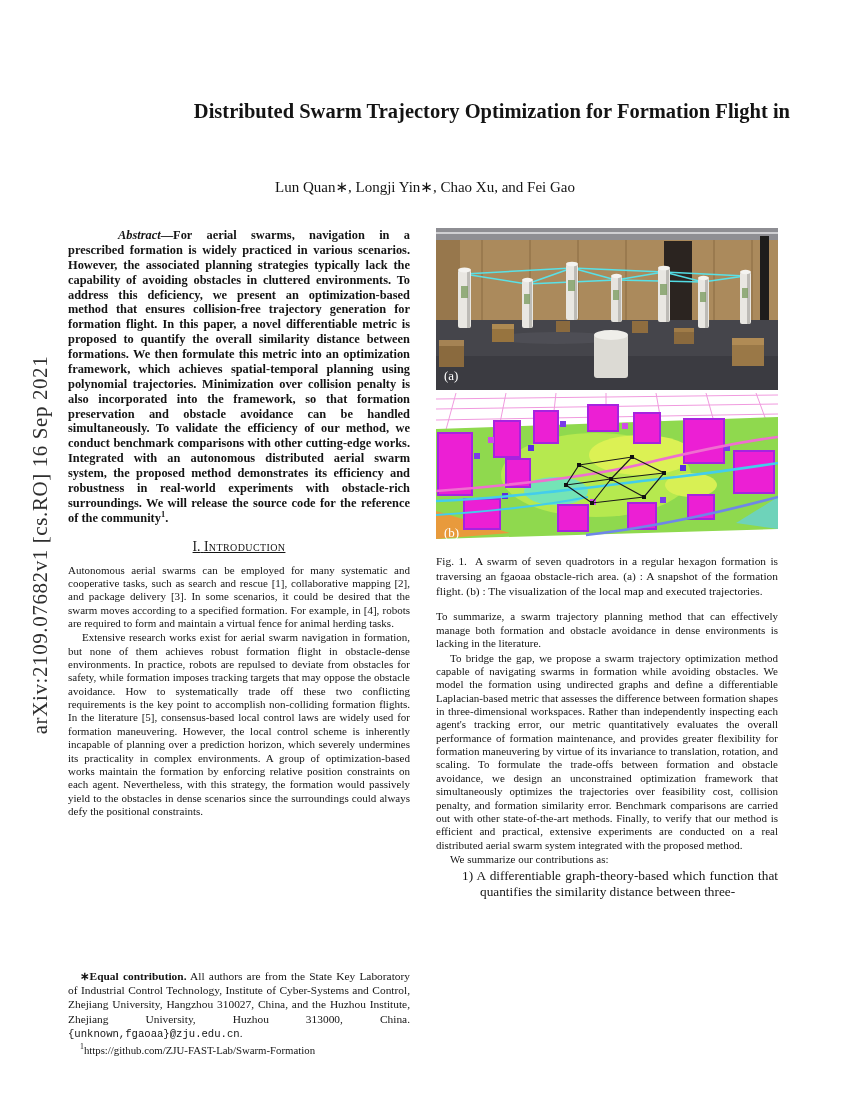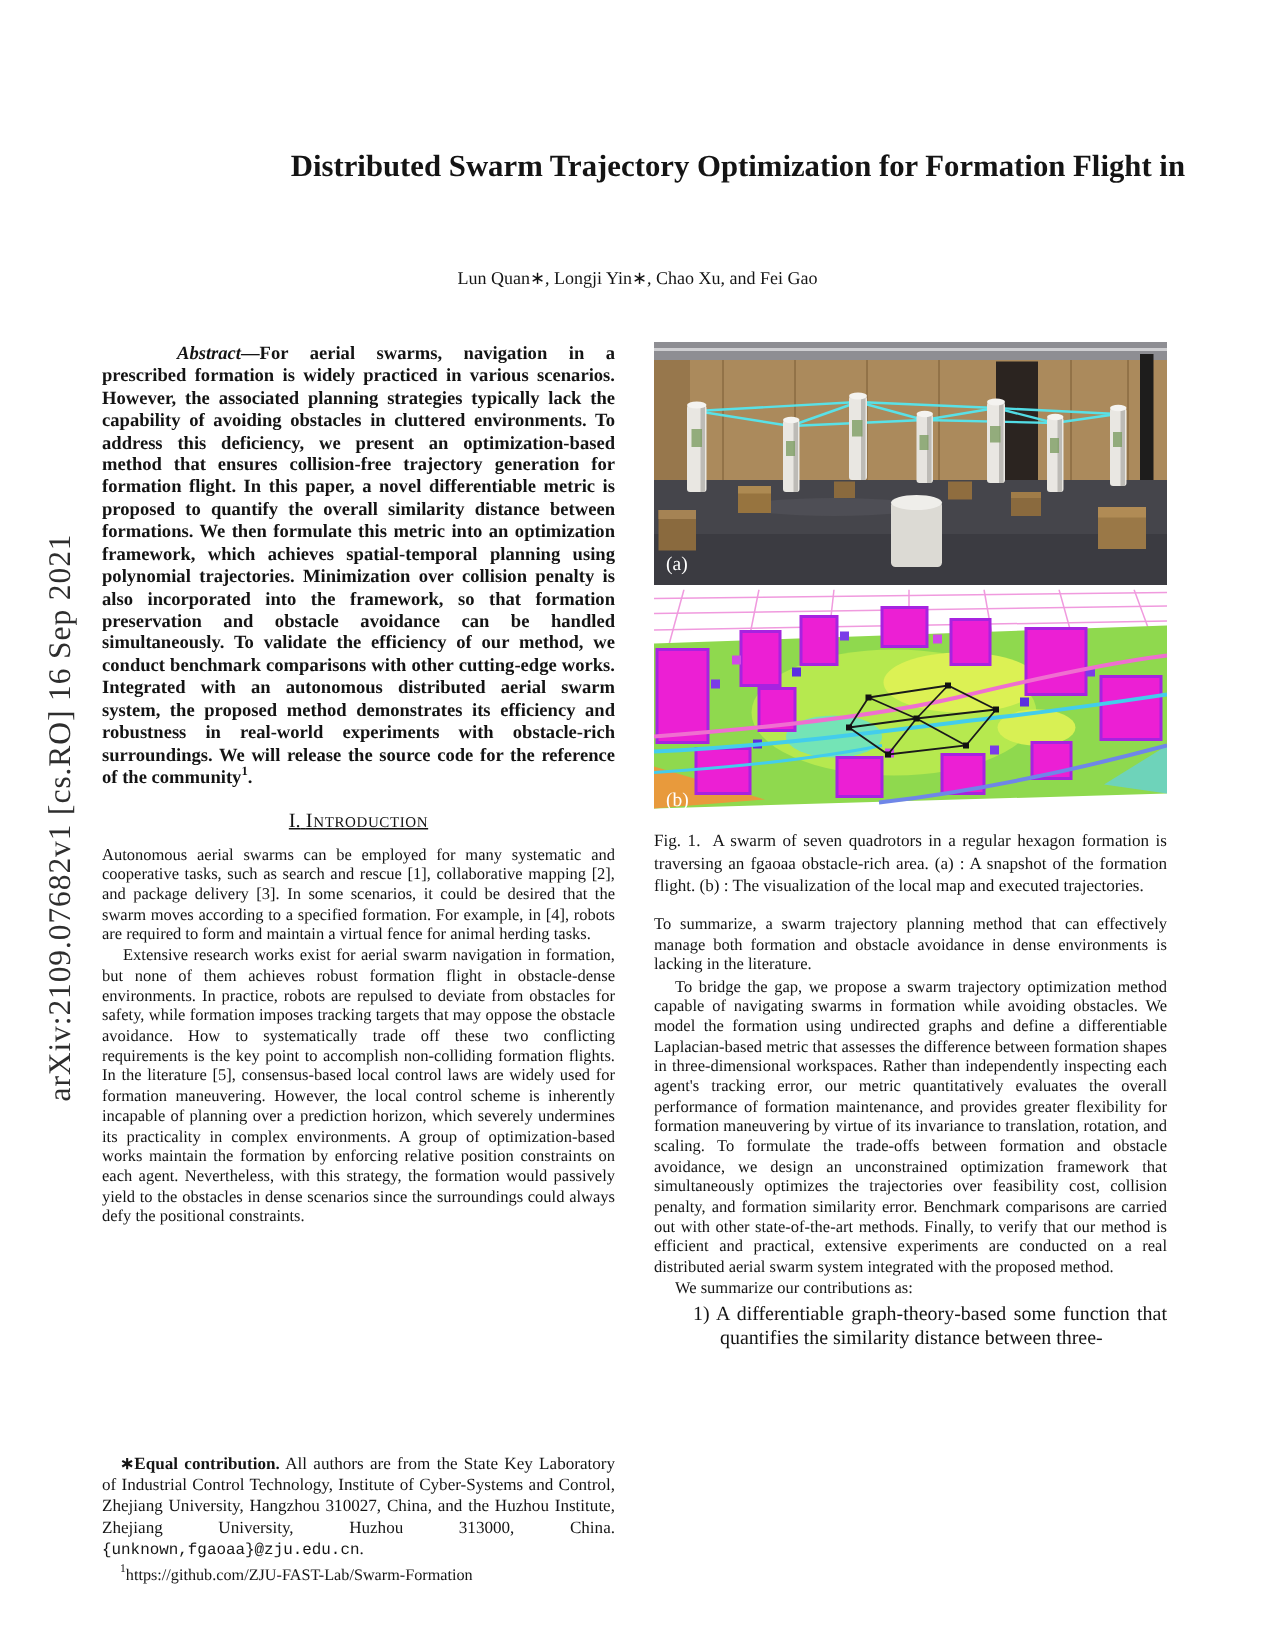--- a/index.html
+++ b/index.html
@@ -19,21 +19,21 @@
     white-space:nowrap;
     font-size:21px; color:#2e2e2e; letter-spacing:0.6px;
   }
 
   .title {
     position:absolute; top:96px; left:60px; right:60px;
     text-align:right; font-size:20.5px; font-weight:bold; line-height:1.5;
   }
   .authors {
     position:absolute; top:178px; left:0; right:0;
-    text-align:center; font-size:12px;
+    text-align:center; font-size:15px;
   }
 
   .columns {
     position:absolute; top:228px; left:68px;
     width:710px; height:830px;
     display:flex; gap:26px;
   }
   .col { width:342px; overflow:hidden; }
   .col-left { display:flex; flex-direction:column; }
 
@@ -297,17 +297,17 @@
 
           <text x="8" y="144" fill="#ffffff" font-size="13">(b)</text>
         </svg>
 
         <p class="fig-caption"><span class="cap-label">Fig. 1.</span><span>A swarm of seven quadrotors in a regular hexagon formation is traversing an fgaoaa obstacle-rich area. (a) : A snapshot of the formation flight. (b) : The visualization of the local map and executed trajectories.</span></p>
       </div>
 
       <p class="body-par noindent">To summarize, a swarm trajectory planning method that can effectively manage both formation and obstacle avoidance in dense environments is lacking in the literature.</p>
       <p class="body-par">To bridge the gap, we propose a swarm trajectory optimization method capable of navigating swarms in formation while avoiding obstacles. We model the formation using undirected graphs and define a differentiable Laplacian-based metric that assesses the difference between formation shapes in three-dimensional workspaces. Rather than independently inspecting each agent's tracking error, our metric quantitatively evaluates the overall performance of formation maintenance, and provides greater flexibility for formation maneuvering by virtue of its invariance to translation, rotation, and scaling. To formulate the trade-offs between formation and obstacle avoidance, we design an unconstrained optimization framework that simultaneously optimizes the trajectories over feasibility cost, collision penalty, and formation similarity error. Benchmark comparisons are carried out with other state-of-the-art methods. Finally, to verify that our method is efficient and practical, extensive experiments are conducted on a real distributed aerial swarm system integrated with the proposed method.</p>
       <p class="body-par contrib-intro">We summarize our contributions as:</p>
-      <p class="contrib-item"><span>1)</span> <span>A differentiable graph-theory-based some function that quantifies the similarity distance between three-</span></p>
+      <p class="contrib-item"><span>1)</span> <span>A differentiable graph-theory-based which function that quantifies the similarity distance between three-</span></p>
 
     </div>
   </div>
 </div>
 
 </body></html>

